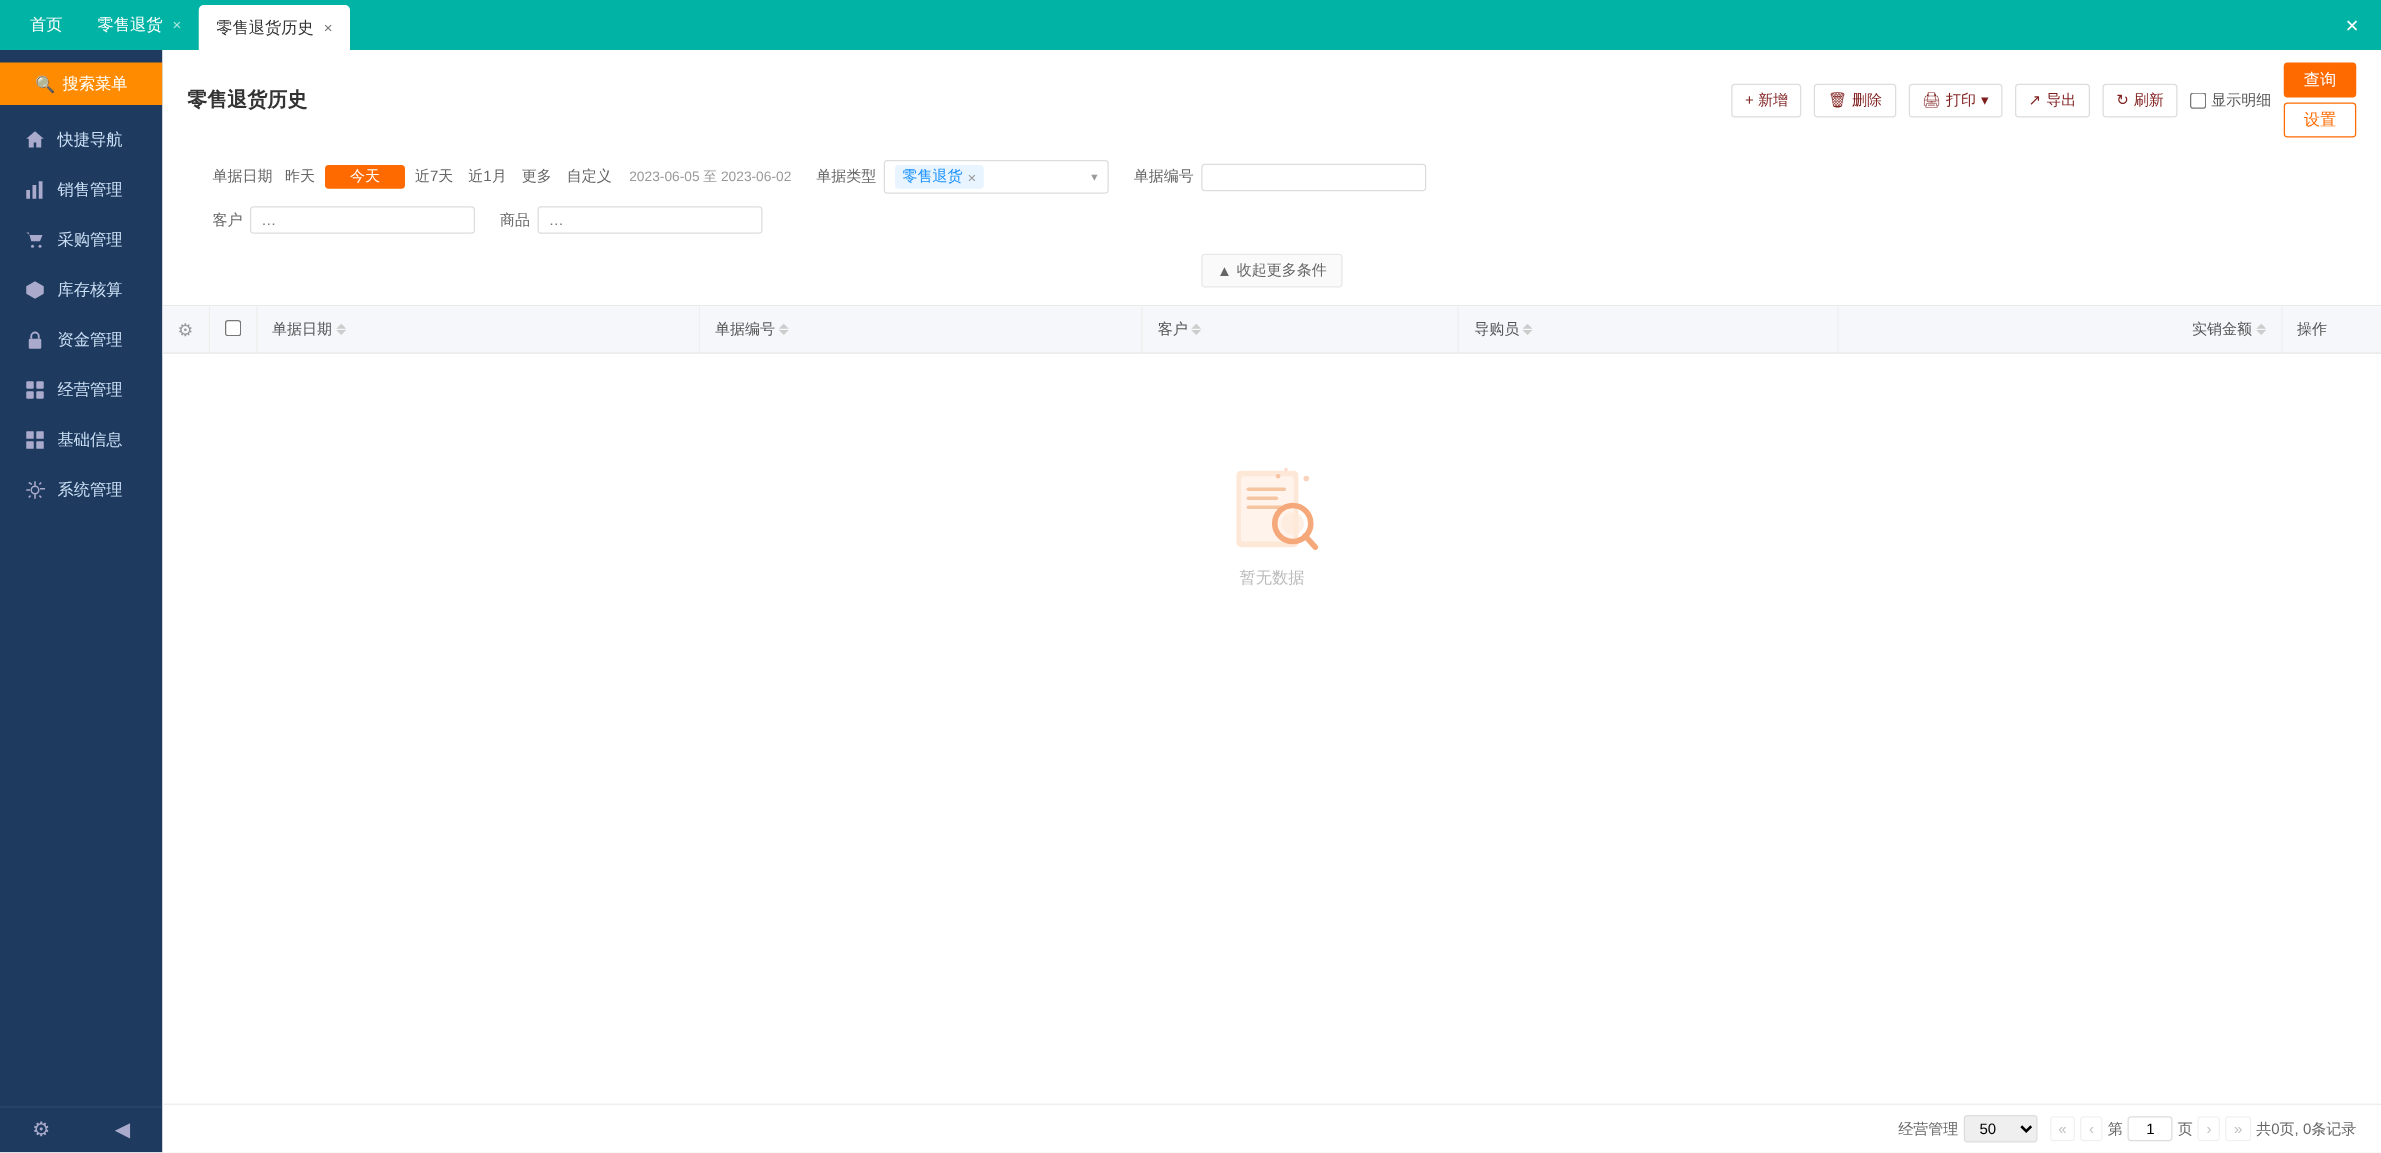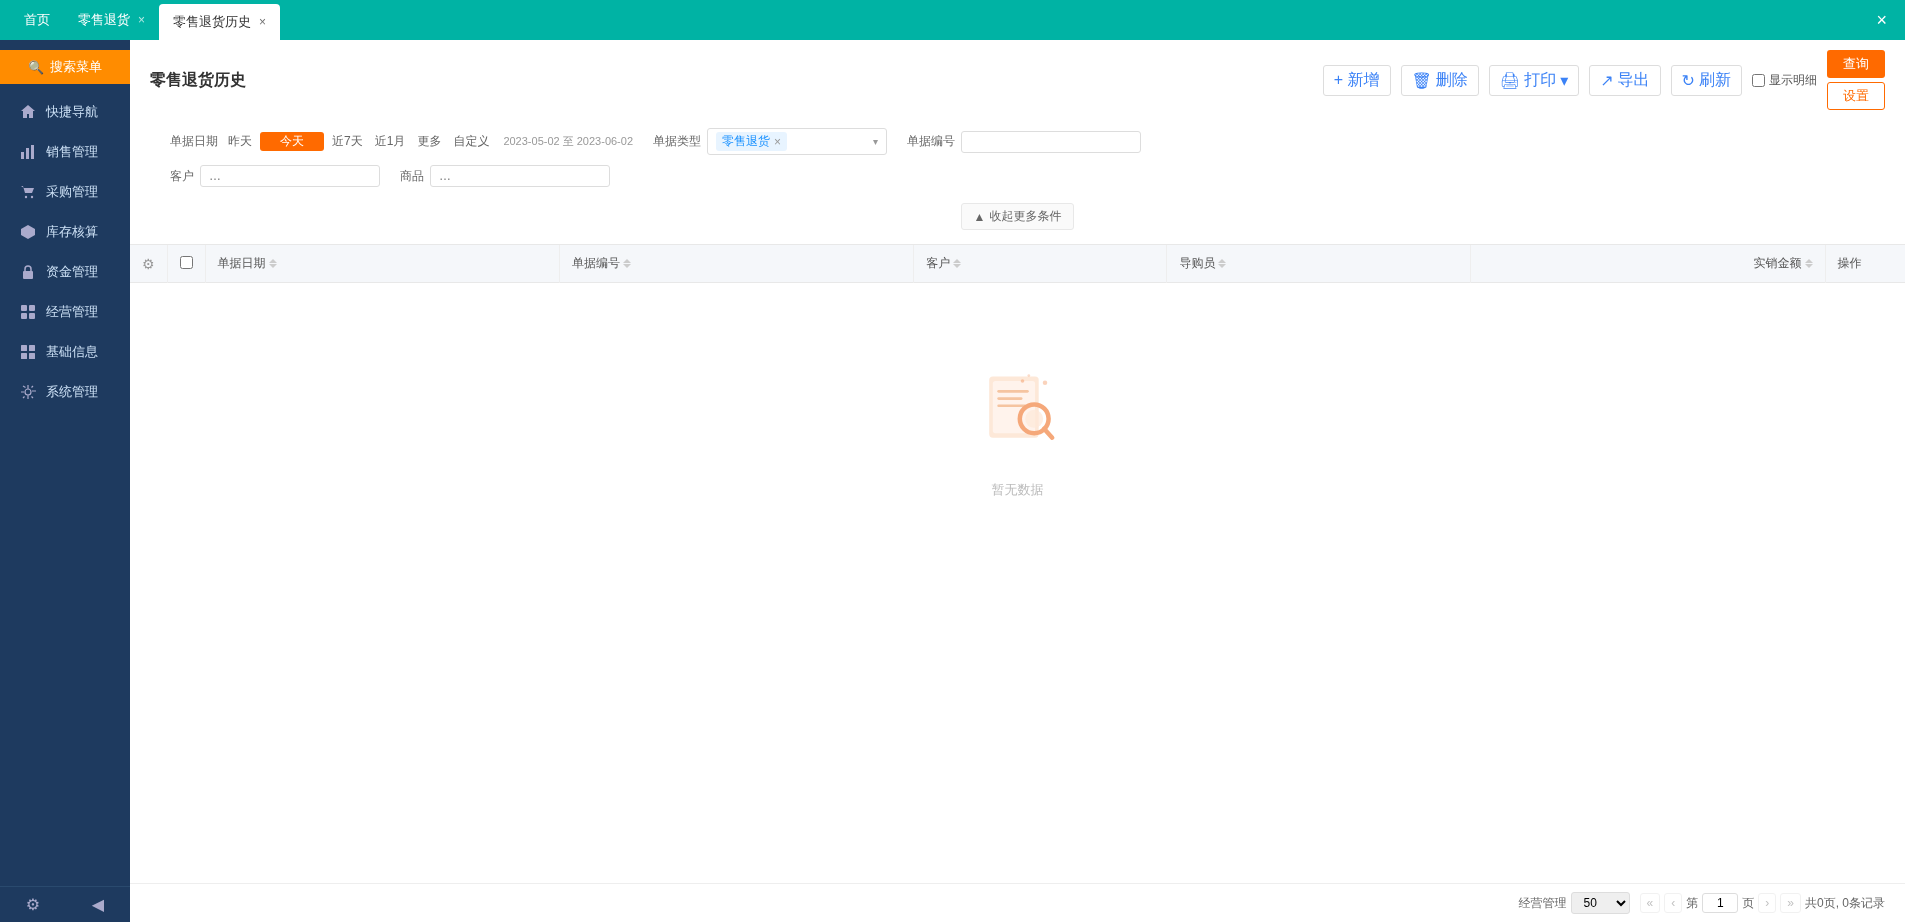--- a/index.html
+++ b/index.html
@@ -26,21 +26,21 @@
     .sidebar-bottom span { color: #aac; cursor: pointer; font-size: 16px; }
 
     
     .content { flex: 1; display: flex; flex-direction: column; overflow: hidden; background: #f0f2f5; }
 
     
     .page-header { background: white; padding: 10px 20px 0 20px; border-bottom: 1px solid #e8e8e8; flex-shrink: 0; }
     .page-title-row { display: flex; align-items: center; justify-content: space-between; margin-bottom: 8px; }
     .page-title { font-size: 16px; font-weight: bold; color: #333; }
     .header-actions { display: flex; align-items: center; gap: 10px; }
-    .btn-action { display: flex; align-items: center; gap: 4px; padding: 4px 10px; border: 1px solid #ddd; border-radius: 3px; background: white; cursor: pointer; color: #3b82f6; font-size: 16px; }
+    .btn-action { display: flex; align-items: center; gap: 4px; padding: 4px 10px; border: 1px solid #ddd; border-radius: 3px; background: white; cursor: pointer; color: #7f1d1d; font-size: 12px; }
     .btn-query { background: #ff6a00; color: white; border: none; border-radius: 3px; padding: 5px 16px; cursor: pointer; font-size: 13px; }
     .btn-set { background: white; color: #ff6a00; border: 1px solid #ff6a00; border-radius: 3px; padding: 4px 14px; cursor: pointer; font-size: 13px; }
     .show-detail { display: flex; align-items: center; gap: 4px; font-size: 12px; color: #555; }
     .show-detail input { cursor: pointer; }
 
     
     .filter-area { padding: 10px 20px 0 20px; background: white; }
     .filter-row { display: flex; align-items: center; gap: 20px; margin-bottom: 10px; flex-wrap: wrap; }
     .filter-item { display: flex; align-items: center; gap: 6px; }
     .filter-label { color: #666; font-size: 12px; white-space: nowrap; }
@@ -60,21 +60,21 @@
     table { width: 100%; border-collapse: collapse; }
     thead tr { background: #f5f7fa; border-bottom: 1px solid #e8e8e8; }
     thead th { padding: 10px 12px; text-align: left; color: #555; font-size: 12px; font-weight: normal; white-space: nowrap; border-right: 1px solid #eee; }
     thead th:last-child { border-right: none; }
     .th-sort { display: flex; align-items: center; gap: 3px; cursor: pointer; }
     .sort-icon { display: flex; flex-direction: column; gap: 1px; }
     .sort-icon span { width: 0; height: 0; }
     .sort-up { border-left: 4px solid transparent; border-right: 4px solid transparent; border-bottom: 4px solid #ccc; }
     .sort-down { border-left: 4px solid transparent; border-right: 4px solid transparent; border-top: 4px solid #ccc; }
     .th-gear { color: #999; cursor: pointer; font-size: 14px; }
-    .empty-state { display: flex; flex-direction: column; align-items: center; justify-content: center; padding: 80px 0; gap: 28px; }
+    .empty-state { display: flex; flex-direction: column; align-items: center; justify-content: center; padding: 80px 0; }
     .empty-text { color: #bbb; font-size: 13px; }
 
     
     .pagination-bar { background: white; border-top: 1px solid #eee; padding: 8px 20px; display: flex; align-items: center; justify-content: flex-end; gap: 10px; font-size: 12px; color: #666; flex-shrink: 0; }
     .per-page { display: flex; align-items: center; gap: 4px; }
     .per-page select { border: 1px solid #ddd; border-radius: 3px; padding: 2px 8px; font-size: 12px; }
     .page-nav { display: flex; align-items: center; gap: 4px; }
     .page-btn { border: 1px solid #ddd; border-radius: 3px; padding: 2px 6px; cursor: pointer; background: white; color: #666; font-size: 12px; }
     .page-btn:disabled { opacity: 0.4; cursor: default; }
     .page-input { width: 36px; border: 1px solid #ddd; border-radius: 3px; padding: 2px 4px; text-align: center; font-size: 12px; }
@@ -236,21 +236,21 @@
           <div class="filter-item">
             <span class="filter-label">单据日期</span>
             <div class="date-shortcuts">
               <span class="date-shortcut">昨天</span>
               <span class="date-shortcut today">今天</span>
               <span class="date-shortcut">近7天</span>
               <span class="date-shortcut">近1月</span>
               <span class="date-shortcut">更多</span>
               <span class="date-shortcut">自定义</span>
             </div>
-            <span class="date-range">2023-05-02 至 2023-06-02</span>
+            <span class="date-range">2023-06-05 至 2023-06-02</span>
           </div>
 
           <div class="filter-item">
             <span class="filter-label">单据类型</span>
             <div class="filter-select">
               <span class="tag">
                 <span>零售退货</span>
                 <span class="x">×</span>
               </span>
               <span class="arrow">▾</span>

